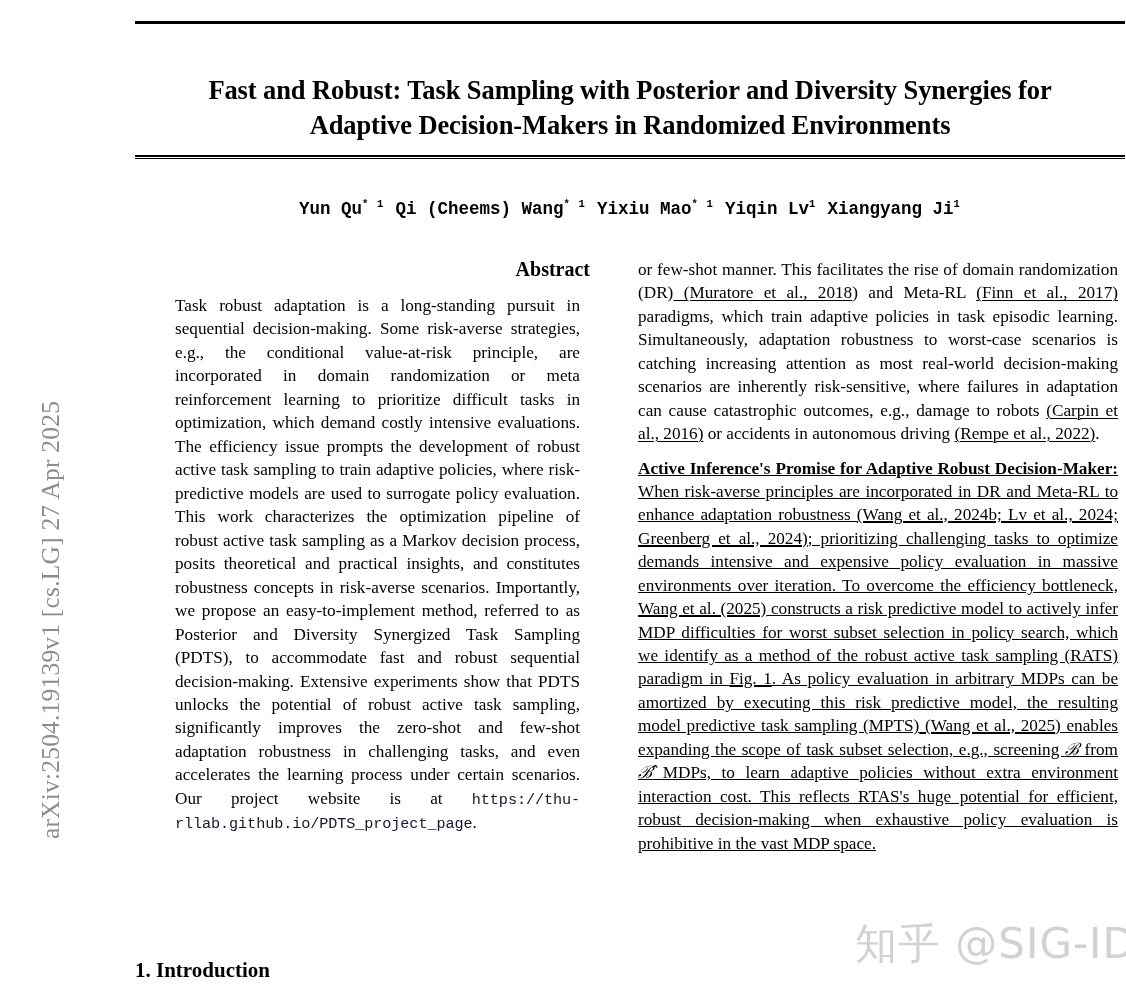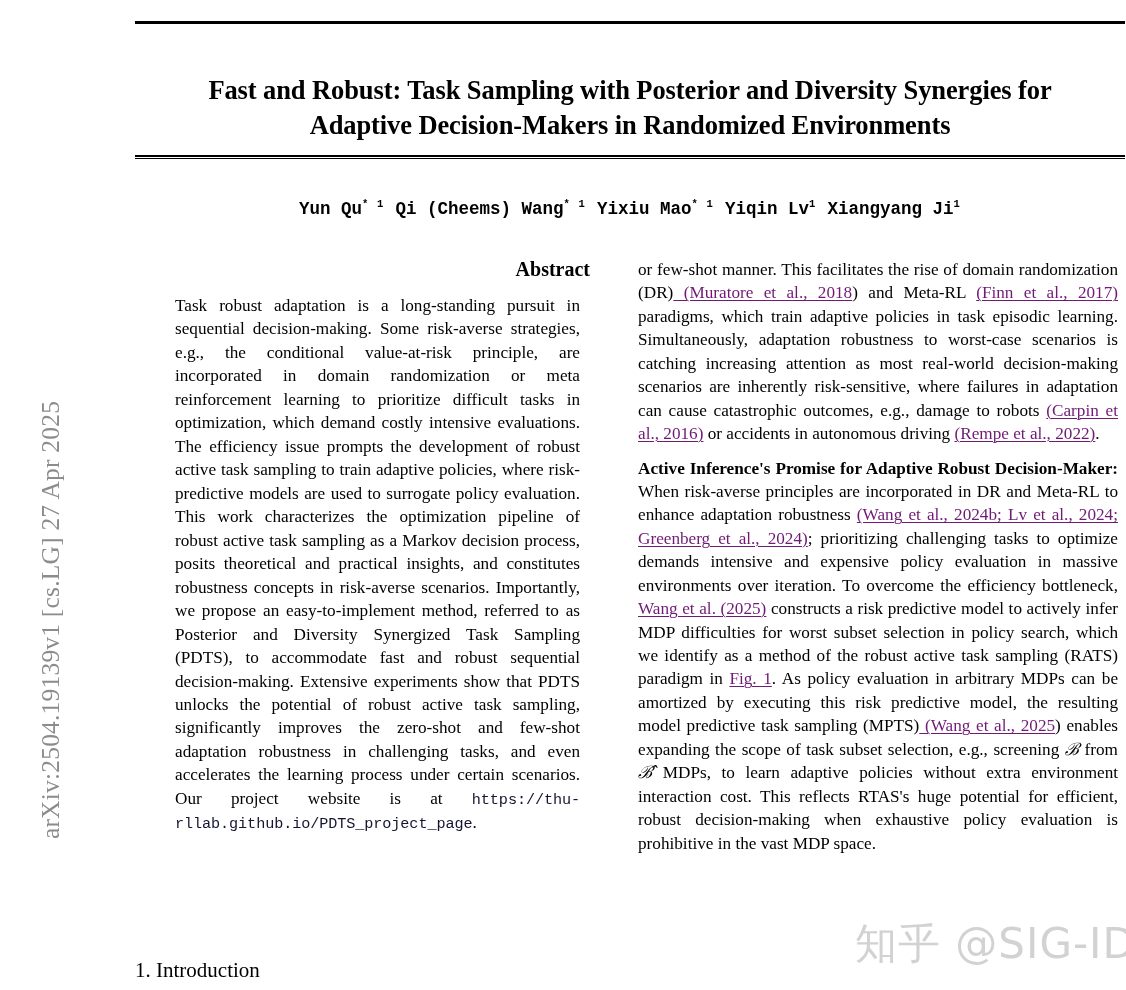--- a/index.html
+++ b/index.html
@@ -124,50 +124,50 @@
   }
 
   .para {
     margin: 0 0 11px 0;
     font-size: 17.2px;
     line-height: 1.363;
     text-align: justify;
     text-justify: inter-word;
     hyphens: manual;
   }
-  .para:last-child { margin-bottom: 0; }
+  .para:last-child { margin-bottom: 0; text-decoration: underline; }
 
   .mono {
     font-family: "Liberation Mono", "DejaVu Sans Mono", monospace;
     font-size: 15.2px;
     letter-spacing: -0.1px;
     color: #151530;
   }
 
   a.cite {
-    color: #701a75;
+    color: #000000;
     text-decoration: underline;
     text-decoration-thickness: 1px;
     text-underline-offset: 1.5px;
   }
 
   .runhead { font-weight: bold; }
 
   .scriptB {
     font-family: "DejaVu Serif", serif;
     font-style: italic;
     font-size: 17px;
   }
 
   .sec-head-left {
     position: absolute;
     left: 0px;
     top: 958px;
     font-size: 21px;
-    font-weight: normal;
+    font-weight: bold;
   }
   .sec-head-right {
     position: absolute;
     left: 503px;
     top: 960px;
     width: 490px;
     font-size: 17.4px;
     font-weight: bold;
     white-space: nowrap;
   }

